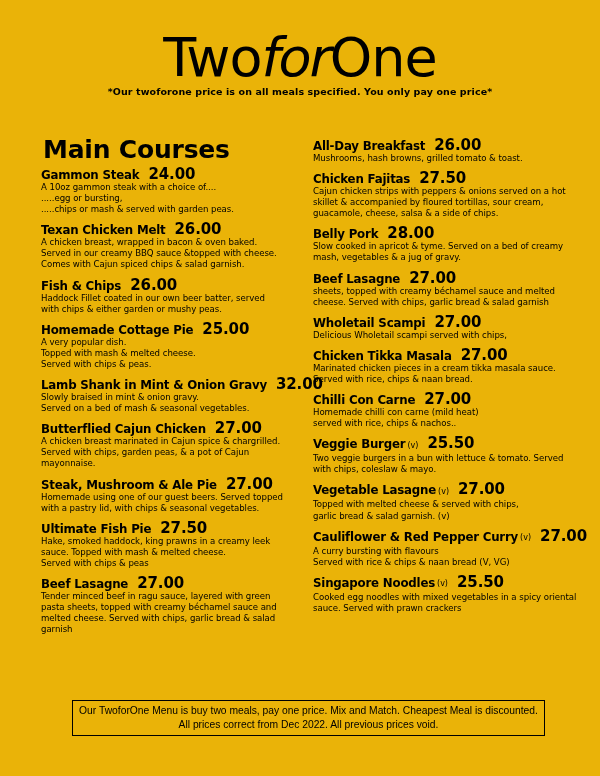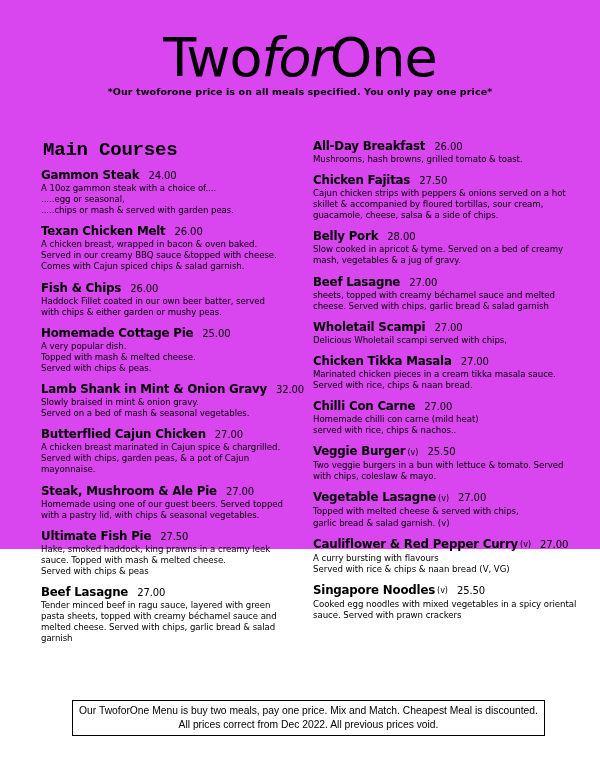--- a/index.html
+++ b/index.html
@@ -11,23 +11,23 @@
   body {
     width: 600px;
     height: 776px;
     overflow: hidden;
     font-family: "DejaVu Sans", sans-serif;
     color: #000000;
     position: relative;
   }
   #page {
     width: 600px;
-    height: 549px;
+    height: 776px;
     position: relative;
-    background: #d946ef;
+    background: #eab308;
   }
 
   
   .header {
     text-align: center;
     padding-top: 30px;
   }
   .title-line {
     font-family: "DejaVu Sans", sans-serif;
     font-size: 54px;
@@ -65,26 +65,25 @@
   .col-left {
     left: 41px;
     width: 258px;
   }
   .col-right {
     left: 313px;
     width: 262px;
   }
 
   .section-heading {
-    font-size: 19px;
+    font-size: 25px;
     font-weight: bold;
     line-height: 24px;
     margin: 0 0 5px 2px;
     letter-spacing: -0.2px;
-    font-family: Liberation Mono, monospace;
   }
 
   .item {
     margin-bottom: 7px;
   }
   .item-head {
     line-height: 14px;
     margin-bottom: 0px;
     white-space: nowrap;
   }
@@ -94,22 +93,22 @@
     letter-spacing: -0.2px;
   }
   .item-veg {
     font-size: 8px;
     font-weight: normal;
     margin-left: 2px;
     position: relative;
     top: -0.5px;
   }
   .item-price {
-    font-size: 10px;
-    font-weight: normal;
+    font-size: 15px;
+    font-weight: bold;
     margin-left: 9px;
     letter-spacing: -0.1px;
   }
   .item-desc {
     font-size: 8.6px;
     line-height: 11.1px;
     letter-spacing: -0.05px;
   }
   .item-desc .dline {
     display: block;
@@ -152,21 +151,21 @@
 
   <div class="columns">
 
     <div class="col col-left">
       <div class="section-heading">Main Courses</div>
       <div id="left-items">
           <div class="item">
             <div class="item-head"><span class="item-name">Gammon Steak</span><span class="item-price">24.00</span></div>
             <div class="item-desc">
               <span class="dline">A 10oz gammon steak with a choice of....</span>
-              <span class="dline">.....egg or seasonal,</span>
+              <span class="dline">.....egg or bursting,</span>
               <span class="dline">.....chips or mash &amp; served with garden peas.</span>
             </div>
           </div>
           <div class="item">
             <div class="item-head"><span class="item-name">Texan Chicken Melt</span><span class="item-price">26.00</span></div>
             <div class="item-desc">
               <span class="dline">A chicken breast, wrapped in bacon &amp; oven baked.</span>
               <span class="dline">Served in our creamy BBQ sauce &amp;topped with cheese.</span>
               <span class="dline">Comes with Cajun spiced chips &amp; salad garnish.</span>
             </div>

